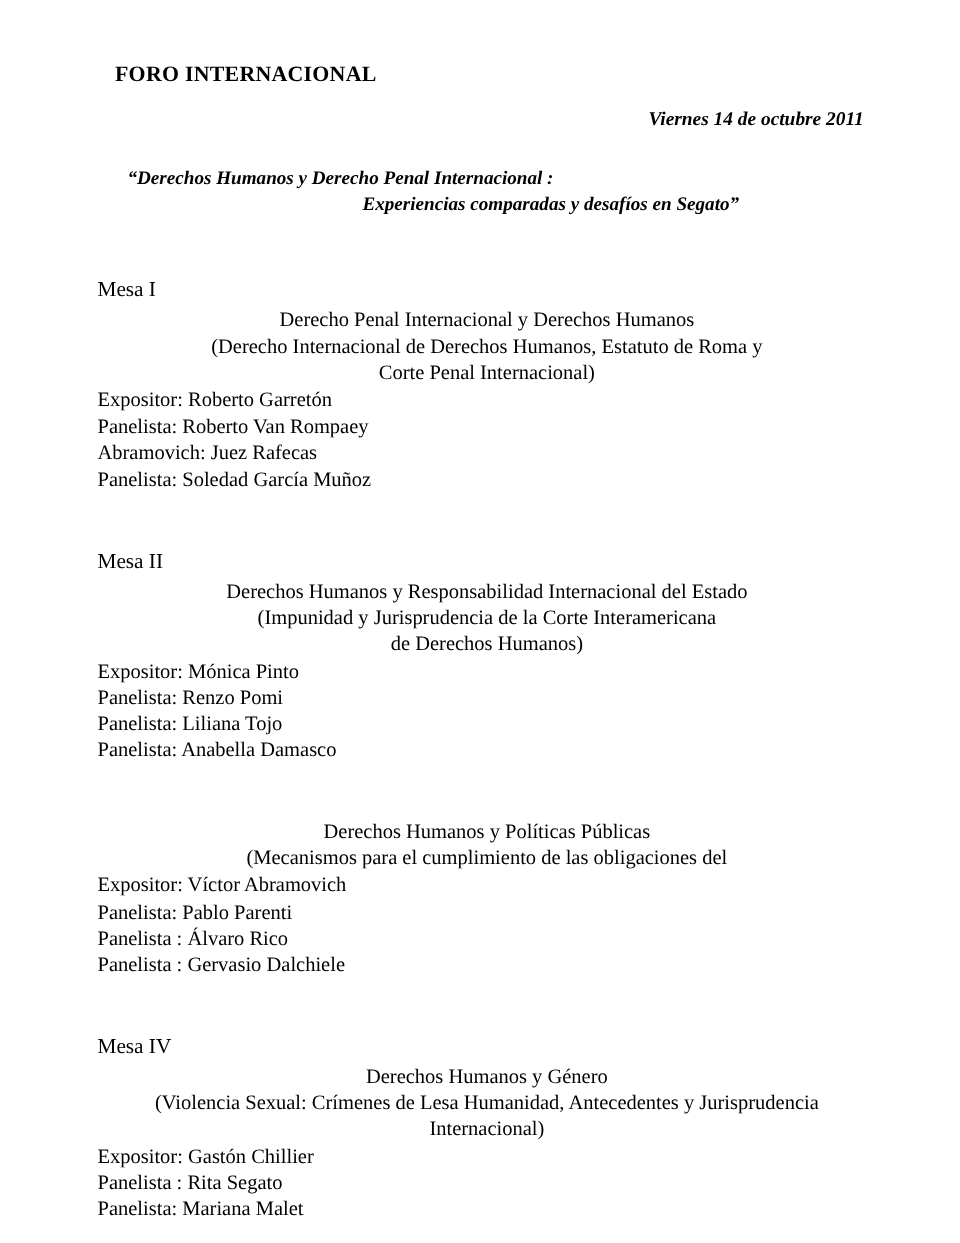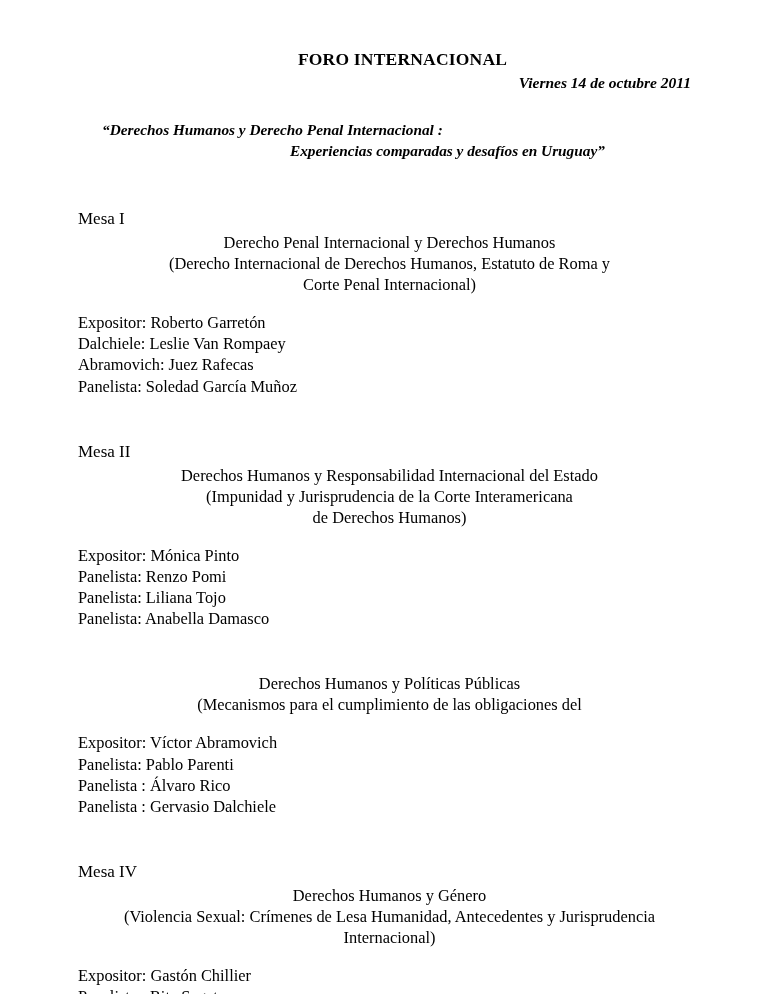--- a/index.html
+++ b/index.html
@@ -20,35 +20,34 @@
   .page {
     width: 768px;
     height: 994px;
     box-sizing: border-box;
     padding: 48px 55px 0 78px;
     position: relative;
   }
 
   
   .doc-title {
-    text-align: center;
     font-weight: bold;
     font-size: 17.5px;
     letter-spacing: 0.2px;
     margin: 0;
     padding-left: 14px;
     line-height: 1.28;
   }
 
   .doc-date {
     text-align: right;
     font-weight: bold;
     font-style: italic;
     font-size: 15.5px;
-    margin: 3px 0 0 0;
+    margin: 16px 0 0 0;
     padding-right: 22px;
     line-height: 1.3;
   }
 
   .subtitle-block {
     margin-top: 25px;
     font-weight: bold;
     font-style: italic;
     font-size: 15.3px;
     line-height: 1.42;
@@ -91,21 +90,21 @@
     font-size: 16.4px;
     line-height: 1.28;
     margin: 0;
     padding-right: 12px;
   }
   .mesa-scope .scope-line {
     display: block;
   }
 
   .mesa-people {
-    margin: 17px 0 0 0;
+    margin: 1px 0 0 0;
     padding: 0;
     list-style: none;
   }
   .mesa-people li {
     font-size: 16.4px;
     line-height: 1.29;
     text-align: left;
     white-space: pre;
   }
 </style>
@@ -113,34 +112,34 @@
 <body style="background: rgb(255, 255, 255); color: rgb(0, 0, 0);">
 
 <div class="page">
 
   <div class="header">
     <h1 class="doc-title">FORO INTERNACIONAL</h1>
     <p class="doc-date">Viernes 14 de octubre 2011</p>
 
     <div class="subtitle-block">
       <span class="subtitle-line-1">“Derechos Humanos y Derecho Penal Internacional :</span>
-      <span class="subtitle-line-2">Experiencias comparadas y desafíos en Uruguay”</span>
+      <span class="subtitle-line-2">Experiencias comparadas y desafíos en Segato”</span>
     </div>
   </div>
 
   <section class="mesa">
     <p class="mesa-label">Mesa I</p>
     <p class="mesa-heading">Derecho Penal Internacional y Derechos Humanos</p>
     <p class="mesa-scope">
       <span class="scope-line">(Derecho Internacional de Derechos Humanos, Estatuto de Roma y</span>
       <span class="scope-line">Corte Penal Internacional)</span>
     </p>
     <ul class="mesa-people">
       <li>Expositor: Roberto Garretón</li>
-      <li>Dalchiele: Leslie Van Rompaey</li>
+      <li>Panelista: Roberto Van Rompaey</li>
       <li>Abramovich: Juez Rafecas</li>
       <li>Panelista: Soledad García Muñoz</li>
     </ul>
   </section>
 
   <section class="mesa">
     <p class="mesa-label">Mesa II</p>
     <p class="mesa-heading">Derechos Humanos y Responsabilidad Internacional del Estado</p>
     <p class="mesa-scope">
       <span class="scope-line">(Impunidad y Jurisprudencia de la Corte Interamericana</span>

